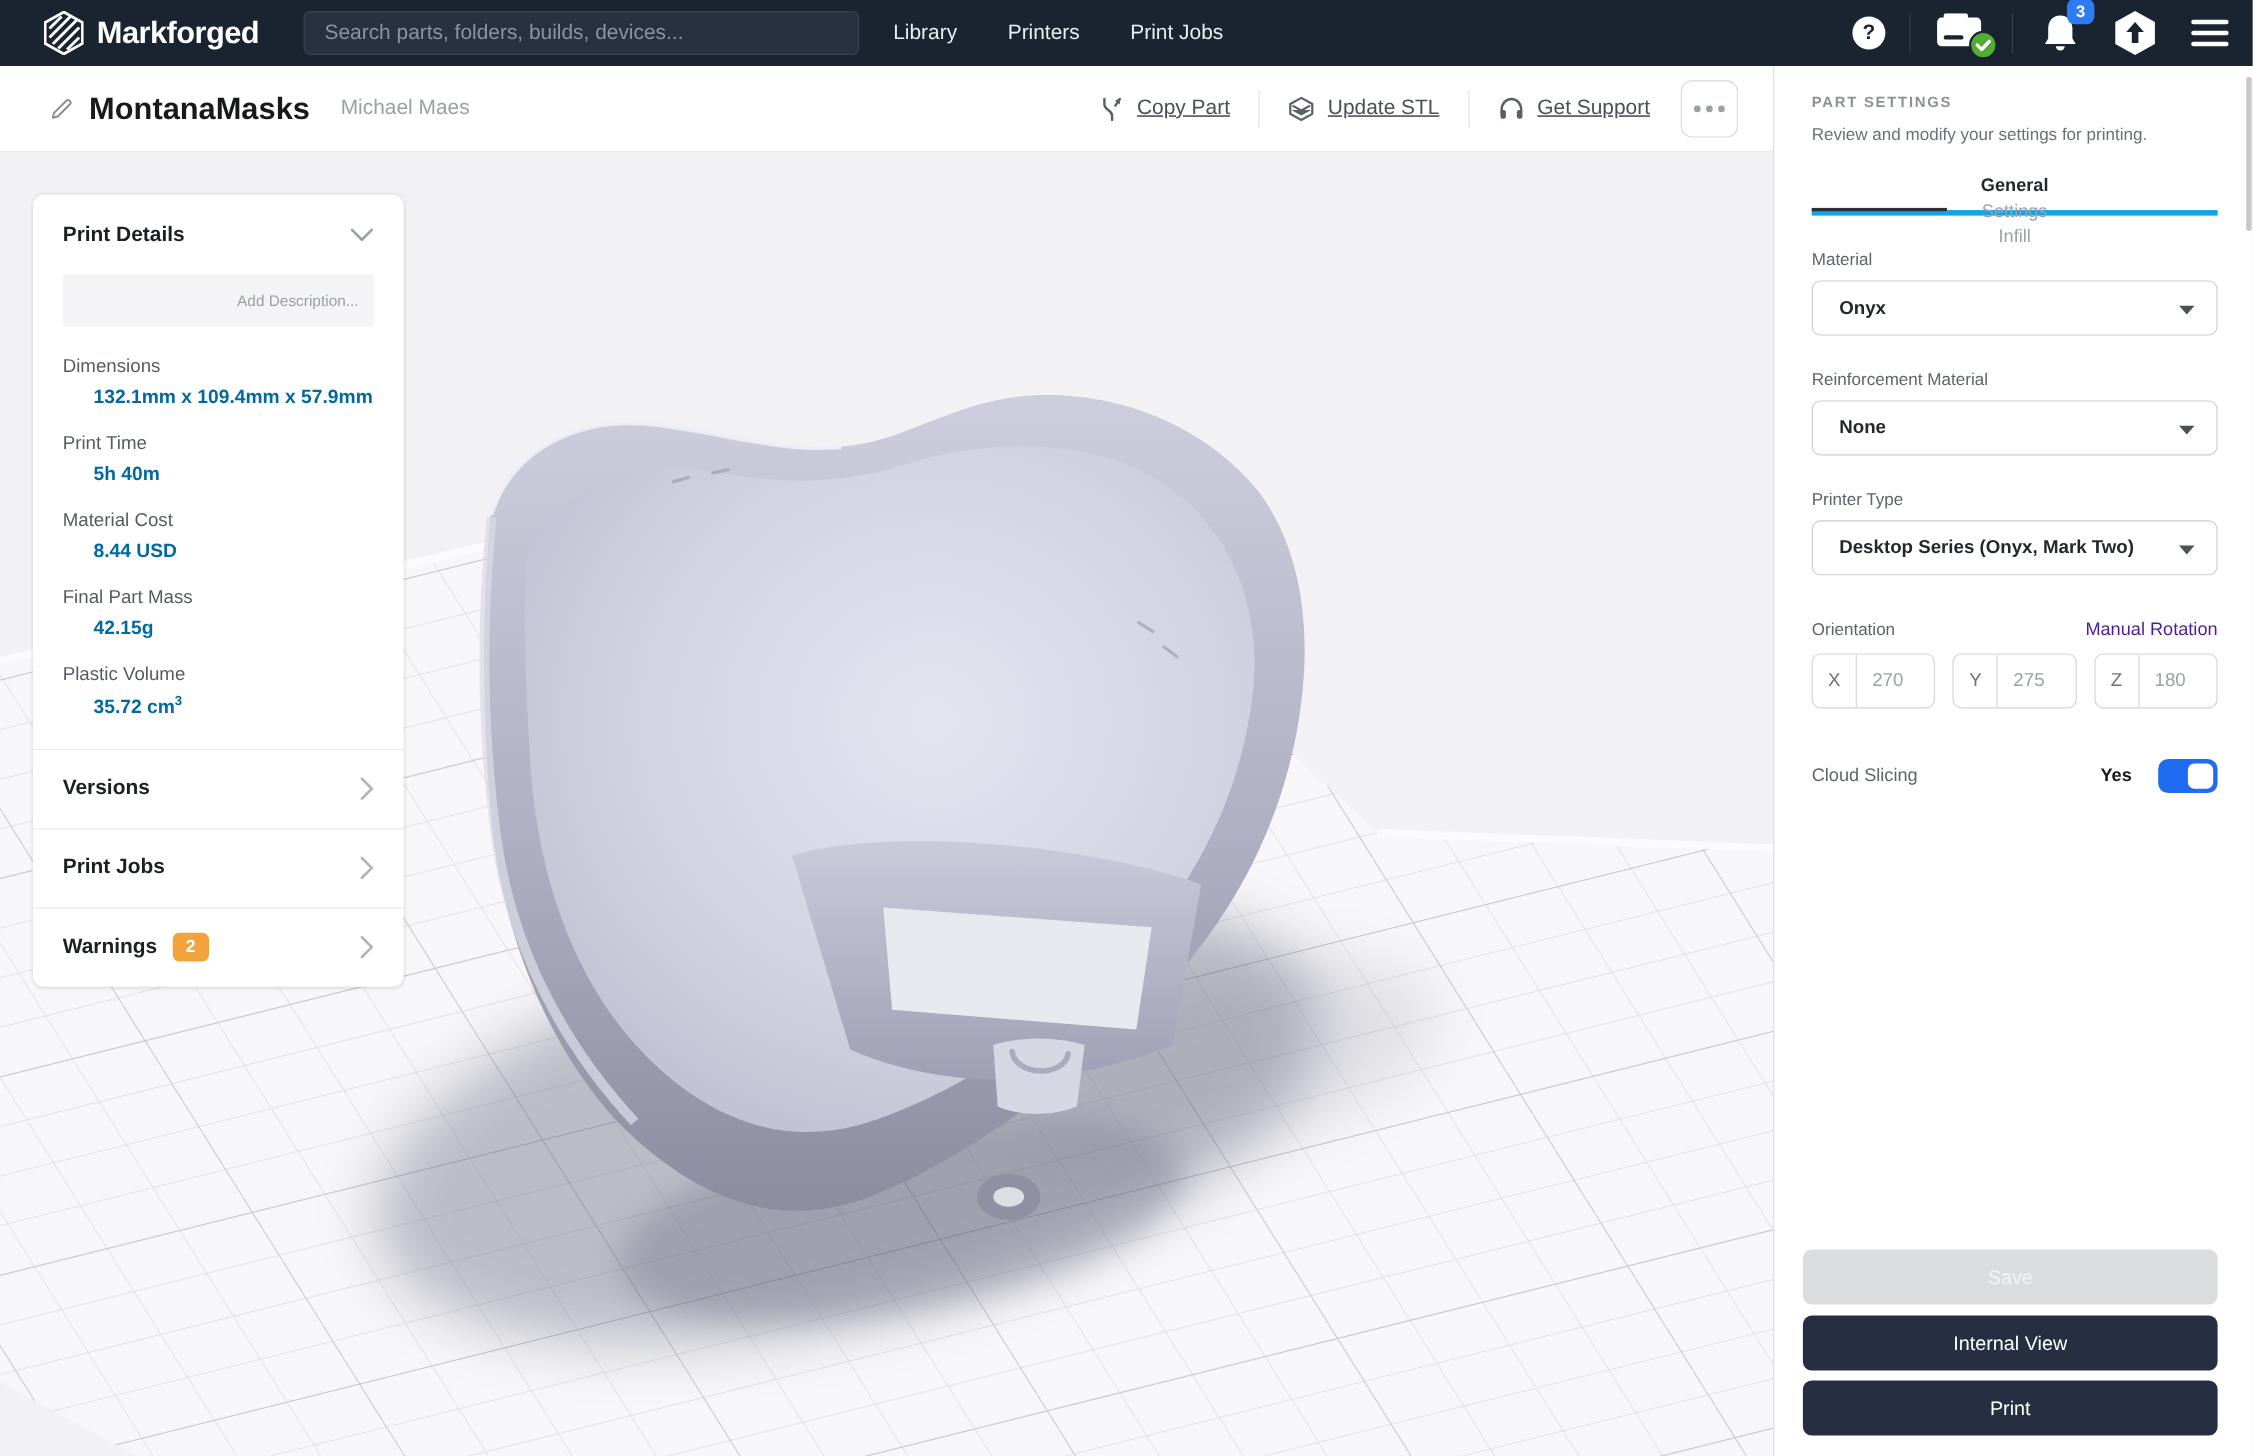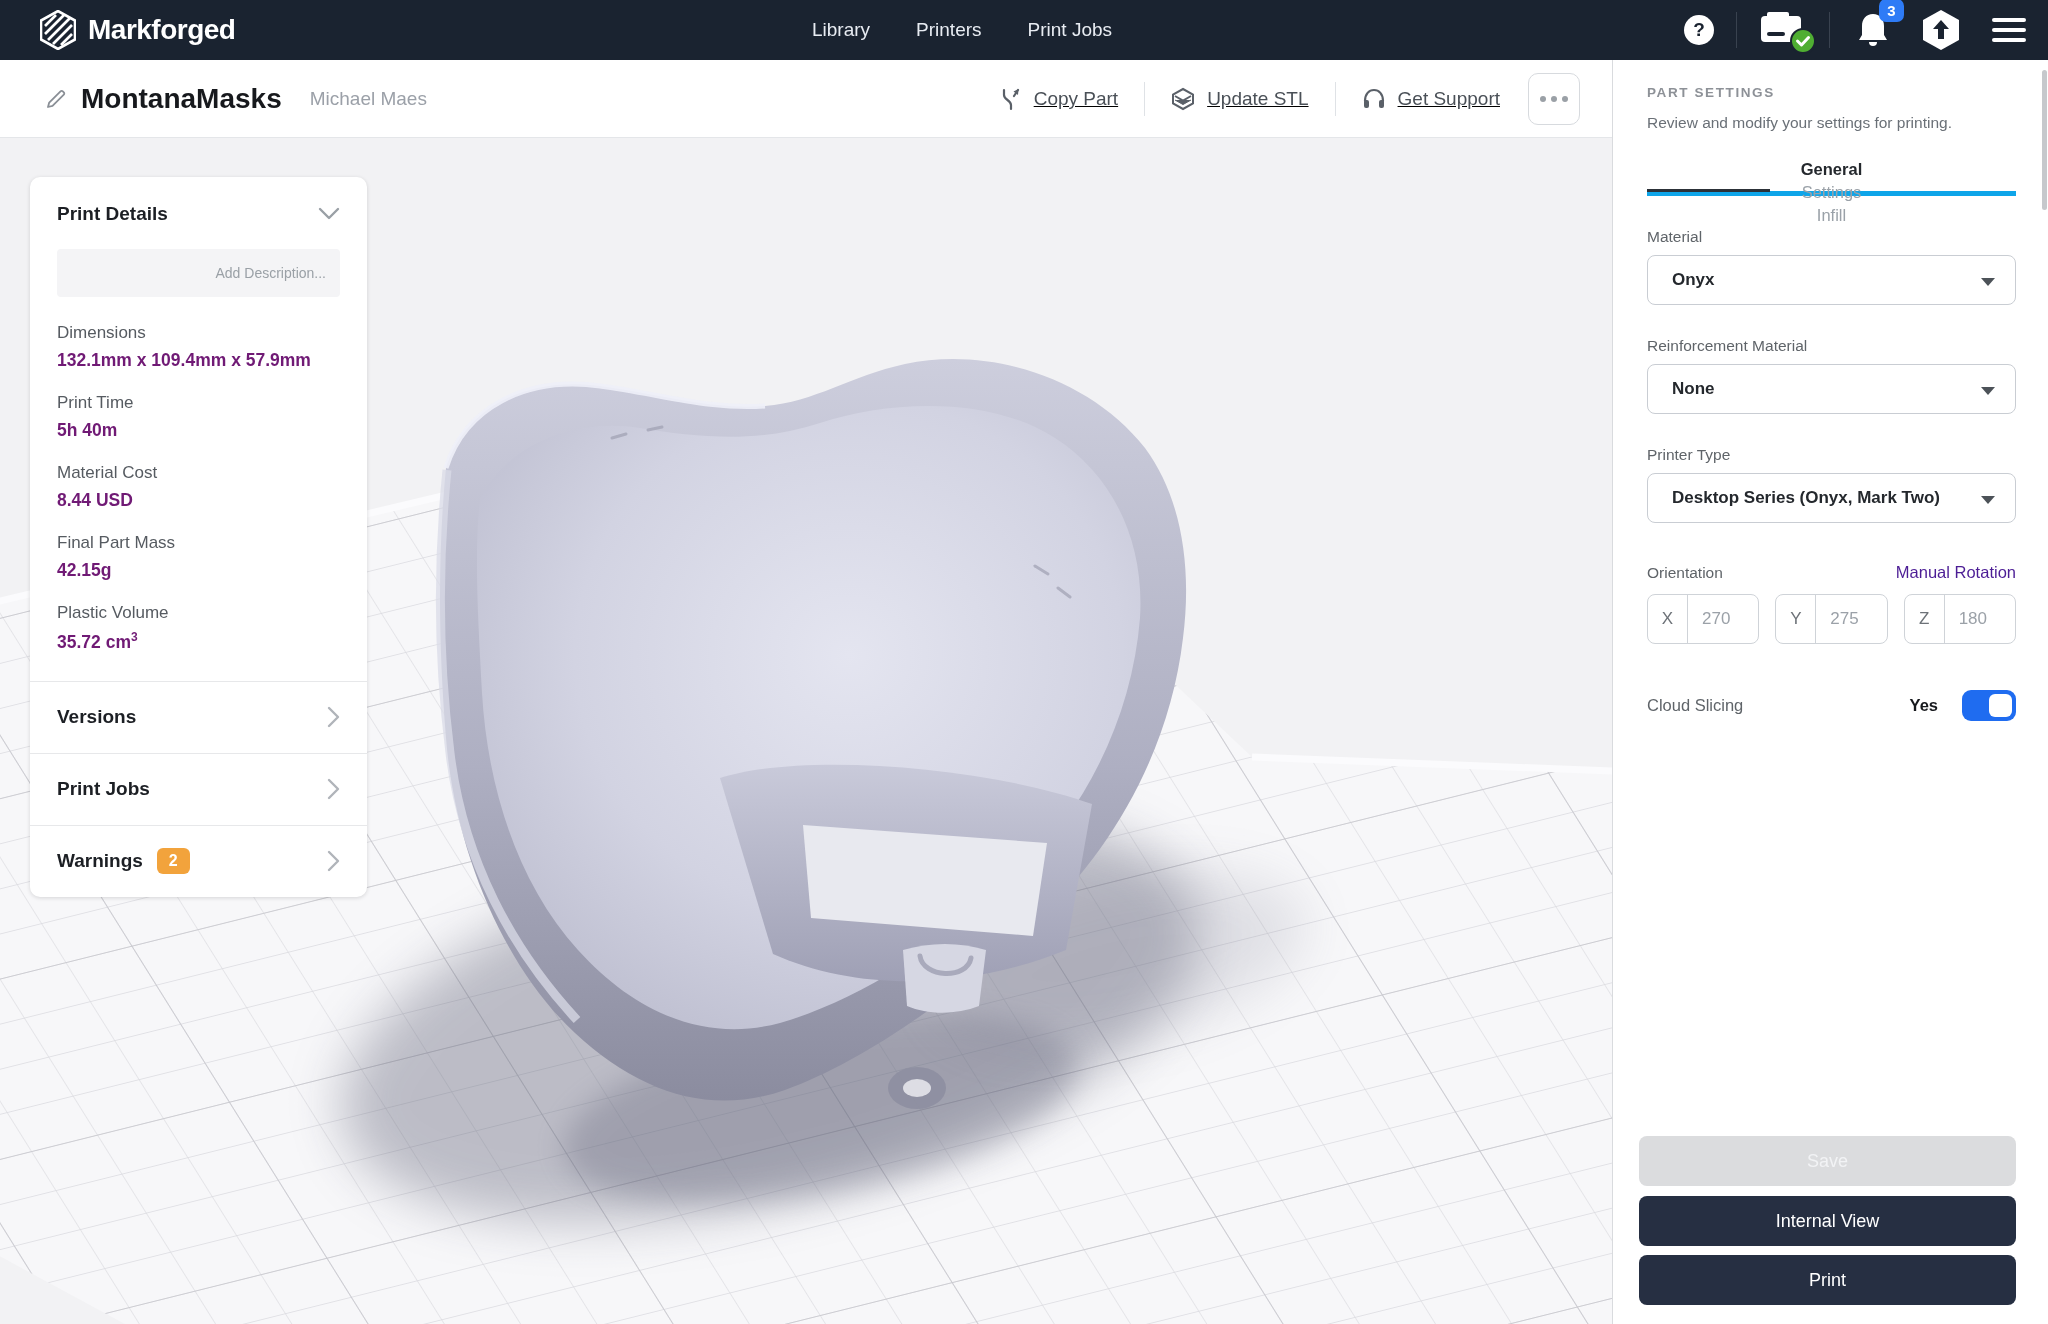--- a/index.html
+++ b/index.html
@@ -46,21 +46,21 @@
   .card { position:absolute; left:30px; top:39px; width:337px; background:#ffffff; border-radius:10px; box-shadow:0 1px 4px rgba(0,0,0,0.14); z-index:10; }
   .card-head { display:flex; align-items:center; justify-content:space-between; padding:26px 27px 0 27px; }
   .card-title { font-size:19px; font-weight:bold; color:#1c1f24; }
   .desc-box { margin:24px 27px 0 27px; height:48px; background:#f4f4f6; border-radius:4px; display:flex; align-items:center; }
   .desc-box input { border:none; background:transparent; outline:none; font-size:14px; color:#5f6368; padding:0 14px; width:100%; font-family:"Liberation Sans", sans-serif;text-align:right; }
   .desc-box input::placeholder { color:#9aa0a6; }
   .fields { padding:26px 27px 28px 27px; }
   .field { margin-bottom:22px; }
   .field:last-child { margin-bottom:0; }
   .f-label { font-size:17px; color:#565b61; margin-bottom:7px; }
-  .f-value { font-size:17.5px; font-weight:bold; color:#701a75; }
+  .f-value { font-size:17.5px; font-weight:bold; color:#0369a1;margin-left:28px; }
   .f-value sup { font-size:12px; }
   .card-row { border-top:1px solid #e7e8ea; height:72px; display:flex; align-items:center; justify-content:space-between; padding:0 27px; cursor:pointer; }
   .row-label { font-size:19px; font-weight:bold; color:#1c1f24; display:flex; align-items:center; gap:14px; }
   .warn-badge { background:#f2a33c; color:#fff; font-size:16px; font-weight:bold; border-radius:6px; padding:4px 12px; }
 
   
   .panel { position:absolute; left:1612px; top:60px; width:436px; height:1264px; background:#ffffff; border-left:1px solid #d9dbde; z-index:25; }
   .panel-inner { padding:25px 32px 0 34px; }
   .panel-heading { font-size:13.5px; letter-spacing:1.6px; color:#8d9197; font-weight:bold; }
   .panel-sub { font-size:15.5px; color:#6a7077; margin-top:14px; }
@@ -99,20 +99,23 @@
       <polygon points="18,1 35,10.5 35,29.5 18,39 1,29.5 1,10.5" fill="none" stroke="#ffffff" stroke-width="2.6"></polygon>
       <g stroke="#ffffff" stroke-width="2.6">
         <line x1="5" y1="16" x2="16" y2="5"></line>
         <line x1="5" y1="24" x2="24" y2="5"></line>
         <line x1="8" y1="30" x2="30" y2="8"></line>
         <line x1="13" y1="34" x2="32" y2="15"></line>
         <line x1="21" y1="35" x2="32" y2="24"></line>
       </g>
     </svg>
     <span class="logo-text">Markforged</span>
+  </div>
+  <div class="searchbox">
+    <input type="text" placeholder="Search parts, folders, builds, devices..." style="">
   </div>
   <div class="topnav">
     <span class="navlink">Library</span>
     <span class="navlink">Printers</span>
     <span class="navlink">Print Jobs</span>
   </div>
   <div class="topbar-right">
     <div class="help-circle">?</div>
     <div class="tb-divider"></div>
     <div class="icon-btn">

